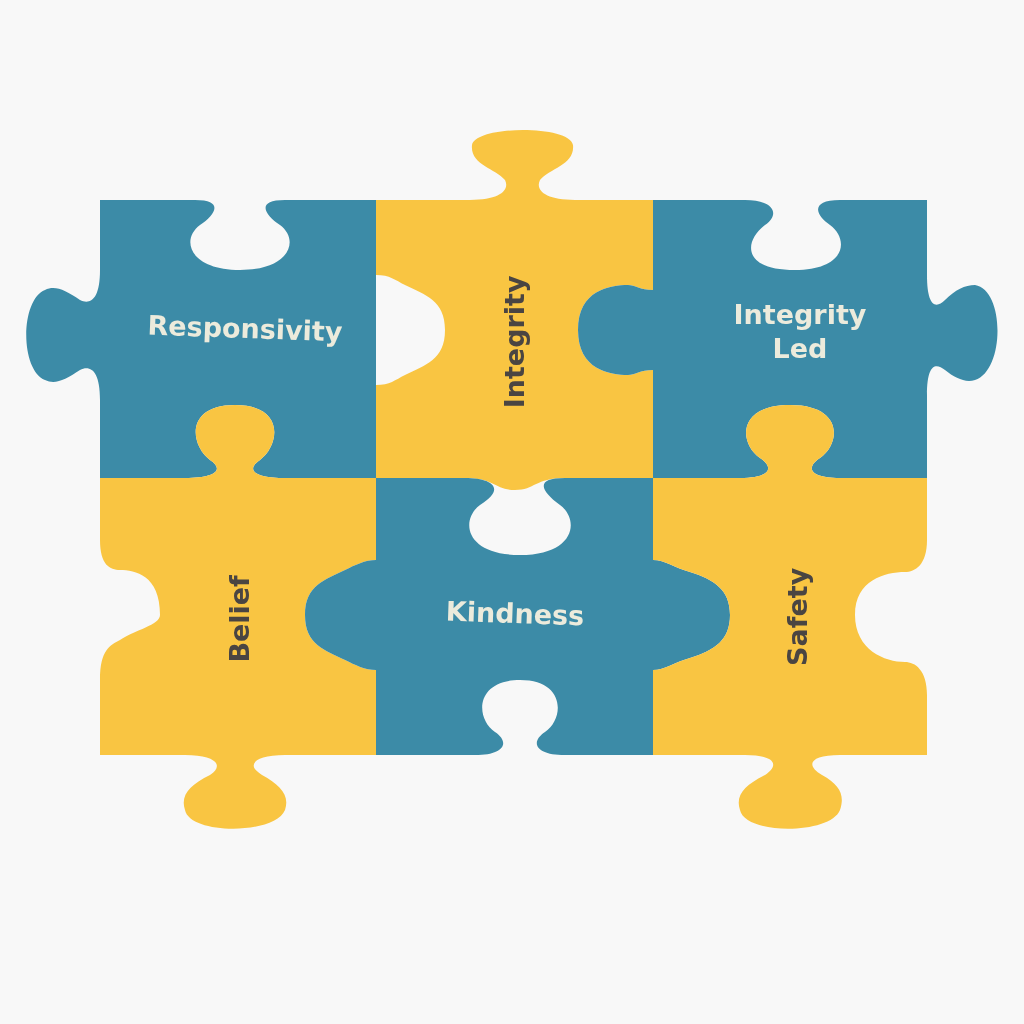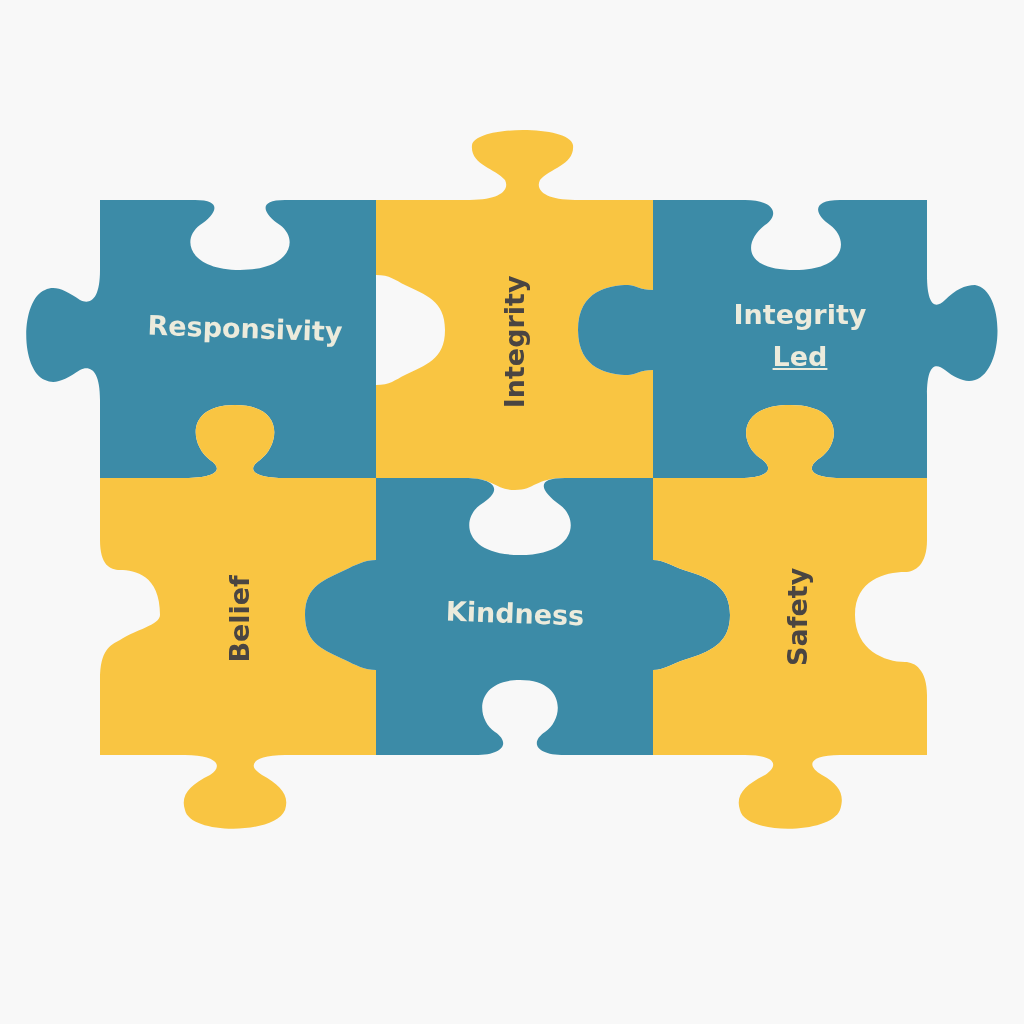--- a/index.html
+++ b/index.html
@@ -97,21 +97,21 @@
       C665,670 675,662 690,658 C715,650 730,640 730,615 C730,590 715,580 690,572 C675,568 665,560 653,560
       Z"></path>
   </svg>
 
   <div class="lbl light" style="left:130px;top:312px;width:230px;font-size:27px;transform:rotate(2deg);">Responsivity</div>
 
   <div class="lbl dark" style="left:435px;top:325px;width:160px;font-size:27px;transform:rotate(-90deg);">Integrity</div>
 
   <div class="lbl light" style="left:695px;top:298px;width:210px;font-size:27px;">
     <div>Integrity</div>
-    <div style="margin-top:8px;text-decoration:underline;">Led</div>
+    <div style="margin-top:0;">Led</div>
   </div>
 
   <div class="lbl dark" style="left:180px;top:602px;width:120px;font-size:27px;transform:rotate(-90deg);">Belief</div>
 
   <div class="lbl light" style="left:420px;top:597px;width:190px;font-size:27px;transform:rotate(2deg);">Kindness</div>
 
   <div class="lbl dark" style="left:738px;top:600px;width:120px;font-size:27px;transform:rotate(-90deg);">Safety</div>
 </div>
 
 </body></html>

